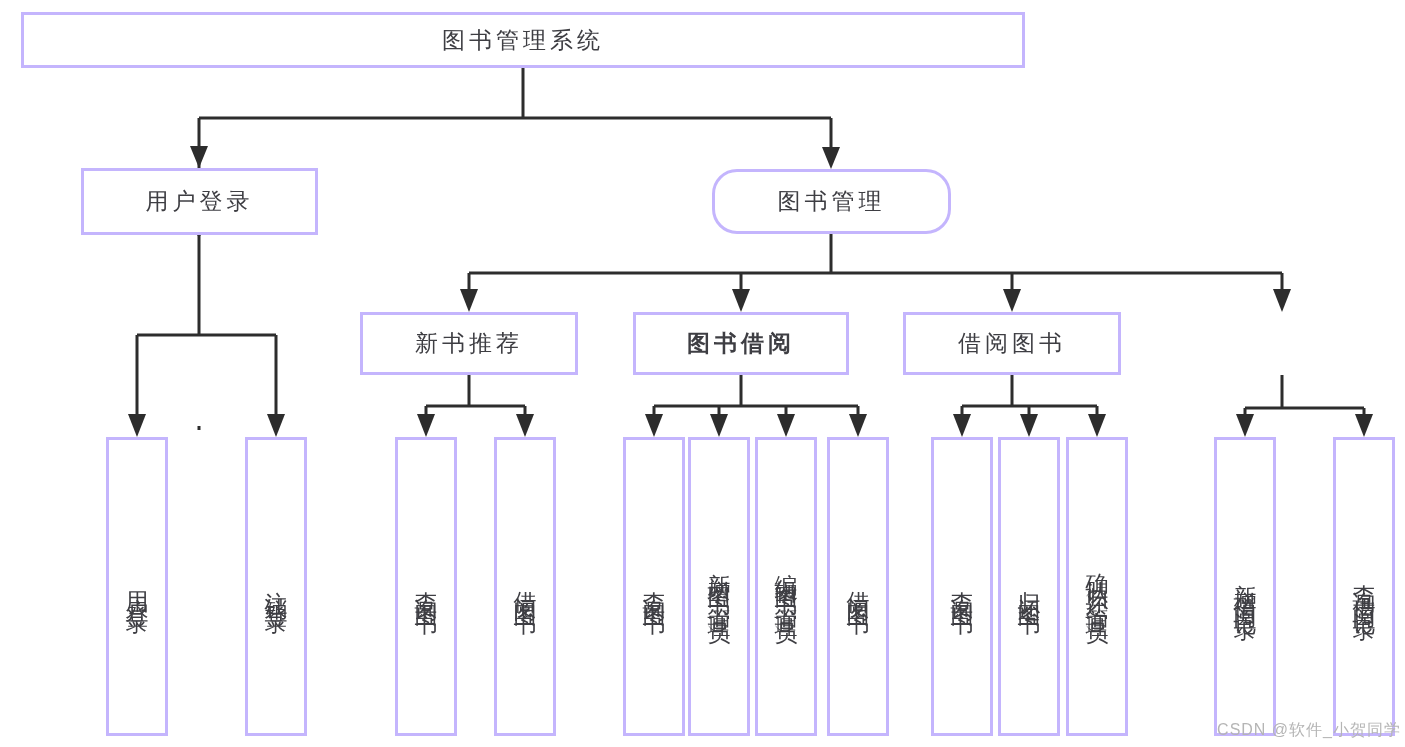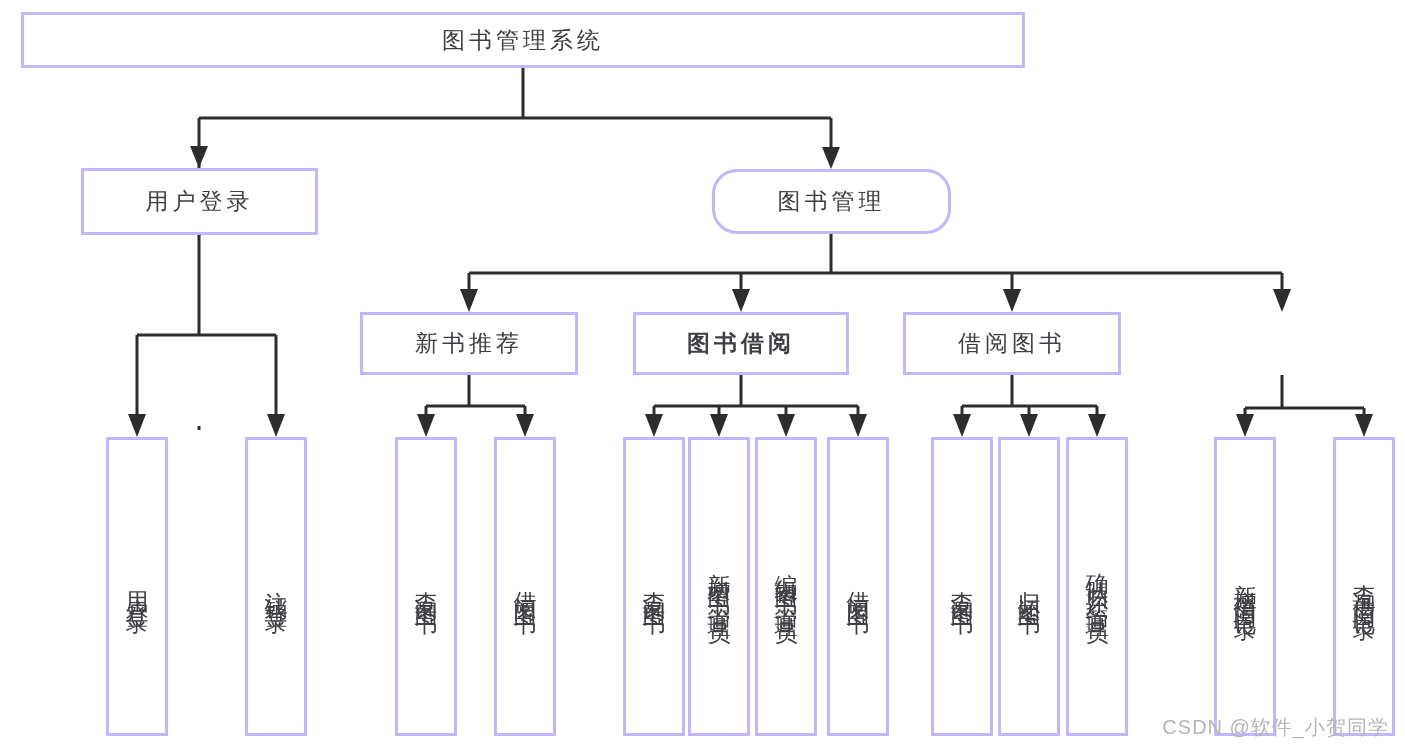--- a/index.html
+++ b/index.html
@@ -31,23 +31,23 @@
   }
   .leaf {
     writing-mode: vertical-rl;
     text-orientation: mixed;
     letter-spacing: 7px;
     white-space: normal;
     line-height: 1;
   }
   .watermark {
     position: absolute;
-    right: 16px;
+    right: 4px;
     bottom: 6px;
-    font-size: 20px;
+    font-size: 16px;
     letter-spacing: 1px;
     color: #b5b5b5;
   }
 </style>
 </head>
 <body>
 
 <div class="canvas">
 
   <svg class="connectors" viewBox="0 0 1405 747" xmlns="http://www.w3.org/2000/svg">

